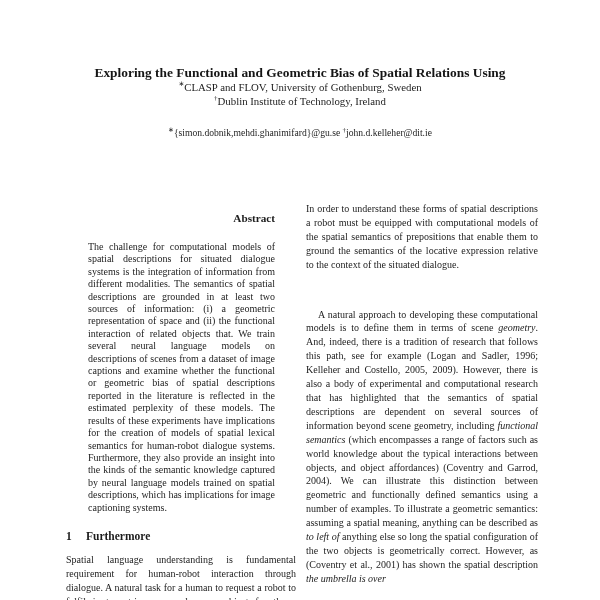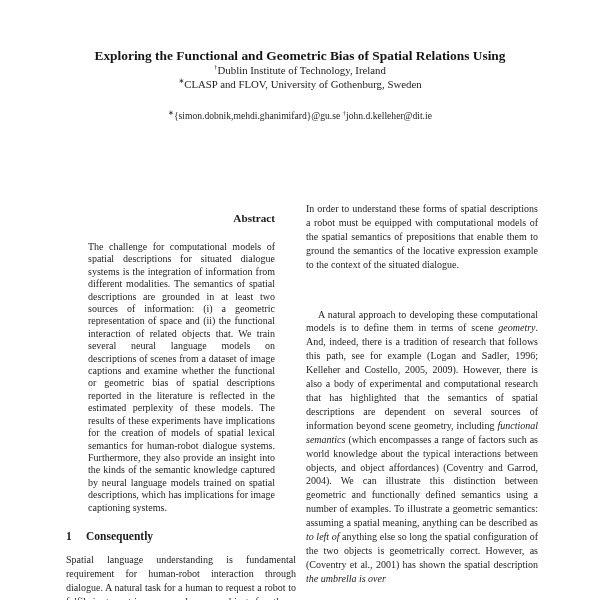--- a/index.html
+++ b/index.html
@@ -12,21 +12,21 @@
     width: 600px;
     height: 600px;
     background: #ffffff;
     overflow: hidden;
     color: #1c1c1c;
     font-family: "Liberation Serif", serif;
   }
   
   #header {
     position: absolute;
-    top: 47px;
+    top: 64px;
     left: 40px;
     width: 520px;
     text-align: center;
   }
   .title-line {
     display: block;
     font-weight: bold;
     font-size: 13.4px;
     line-height: 17px;
     color: #151515;
@@ -105,37 +105,37 @@
 <body>
 
 <div id="page">
 
   <div id="header">
     <h1 style="margin:0; font-size:inherit;">
       <span class="title-line">Exploring the Functional and Geometric Bias of Spatial Relations Using</span>
     </h1>
 
 
+    <div class="affil-line"><sup class="mark">∗</sup><span>CLASP and FLOV, University of Gothenburg, Sweden</span></div>
     <div class="affil-line"><sup class="mark">†</sup><span>Dublin Institute of Technology, Ireland</span></div>
-    <div class="affil-line"><sup class="mark">∗</sup><span>CLASP and FLOV, University of Gothenburg, Sweden</span></div>
 
     <div id="email-line"><sup class="mark">∗</sup><span>{simon.dobnik,mehdi.ghanimifard}@gu.se</span><span>&nbsp;</span><sup class="mark">†</sup><span>john.d.kelleher@dit.ie</span></div>
   </div>
 
   <div id="columns">
 
     <div id="col-left">
       <div id="abstract-heading">Abstract</div>
       <p id="abstract-text">The challenge for computational models of spatial descriptions for situated dialogue systems is the integration of information from different modalities. The semantics of spatial descriptions are grounded in at least two sources of information: (i) a geometric representation of space and (ii) the functional interaction of related objects that. We train several neural language models on descriptions of scenes from a dataset of image captions and examine whether the functional or geometric bias of spatial descriptions reported in the literature is reflected in the estimated perplexity of these models. The results of these experiments have implications for the creation of models of spatial lexical semantics for human-robot dialogue systems. Furthermore, they also provide an insight into the kinds of the semantic knowledge captured by neural language models trained on spatial descriptions, which has implications for image captioning systems.</p>
 
       <div id="section1-heading">
-        <span class="sec-num">1</span><span>Consequently</span>
+        <span class="sec-num">1</span><span>Furthermore</span>
       </div>
       <p class="body-par">Spatial language understanding is fundamental requirement for human-robot interaction through dialogue. A natural task for a human to request a robot to fulfil is to retrieve or replace an object for them. Consequently, a particularly frequent form</p>
     </div>
 
     <div id="col-right">
-      <p class="body-par">In order to understand these forms of spatial descriptions a robot must be equipped with computational models of the spatial semantics of prepositions that enable them to ground the semantics of the locative expression example to the context of the situated dialogue.</p>
+      <p class="body-par">In order to understand these forms of spatial descriptions a robot must be equipped with computational models of the spatial semantics of prepositions that enable them to ground the semantics of the locative expression relative to the context of the situated dialogue.</p>
       <p class="body-par indent"><span>A natural approach to developing these computational models is to define them in terms of scene </span><span class="it">geometry</span><span>. And, indeed, there is a tradition of research that follows this path, see for example (Logan and Sadler, 1996; Kelleher and Costello, 2005, 2009). However, there is also a body of experimental and computational research that has highlighted that the semantics of spatial descriptions are dependent on several sources of information beyond scene geometry, including </span><span class="it">functional semantics</span><span> (which encompasses a range of factors such as world knowledge about the typical interactions between objects, and object affordances) (Coventry and Garrod, 2004). We can illustrate this distinction between geometric and functionally defined semantics using a number of examples. To illustrate a geometric semantics: assuming a spatial meaning, anything can be described as </span><span class="it">to left of</span><span> anything else so long the spatial configuration of the two objects is geometrically correct. However, as (Coventry et al., 2001) has shown the spatial description </span><span class="it">the umbrella is over</span></p>
     </div>
 
   </div>
 </div>
 
 </body></html>

